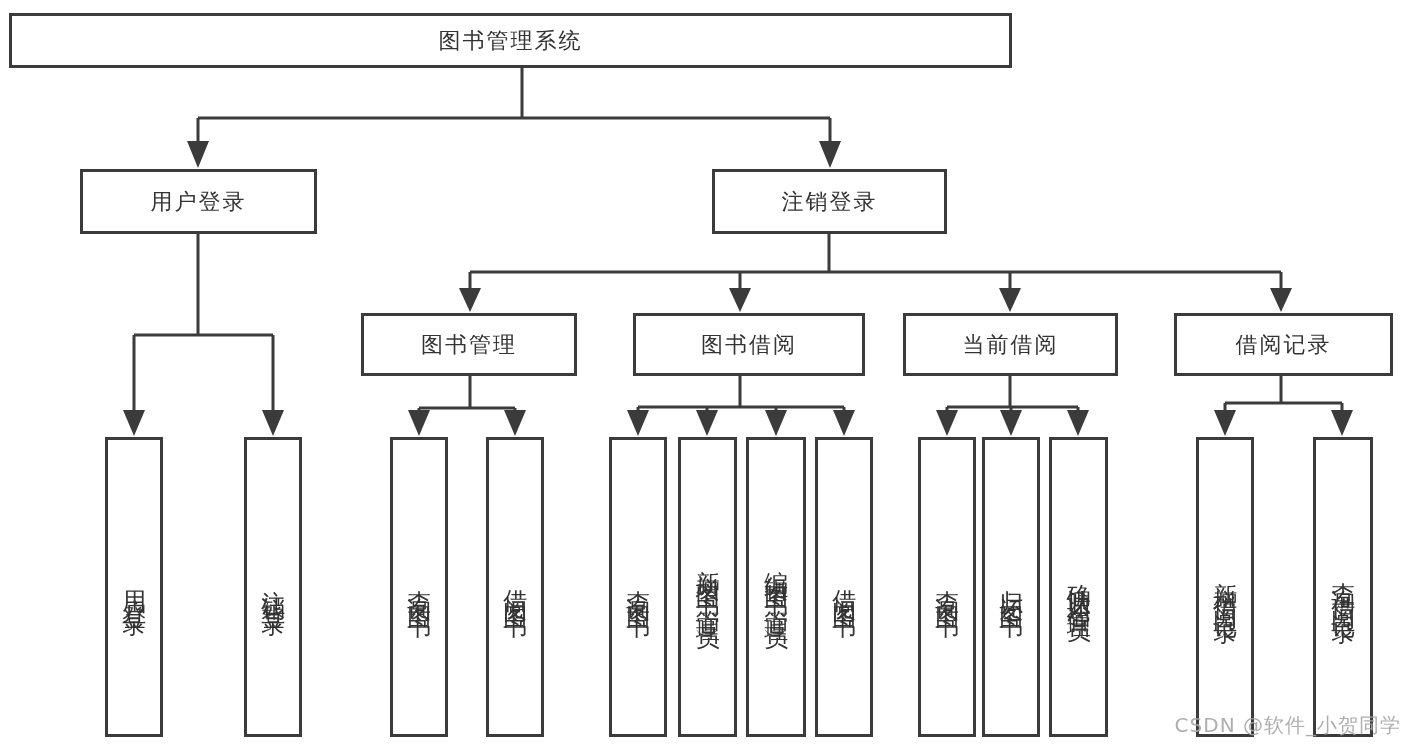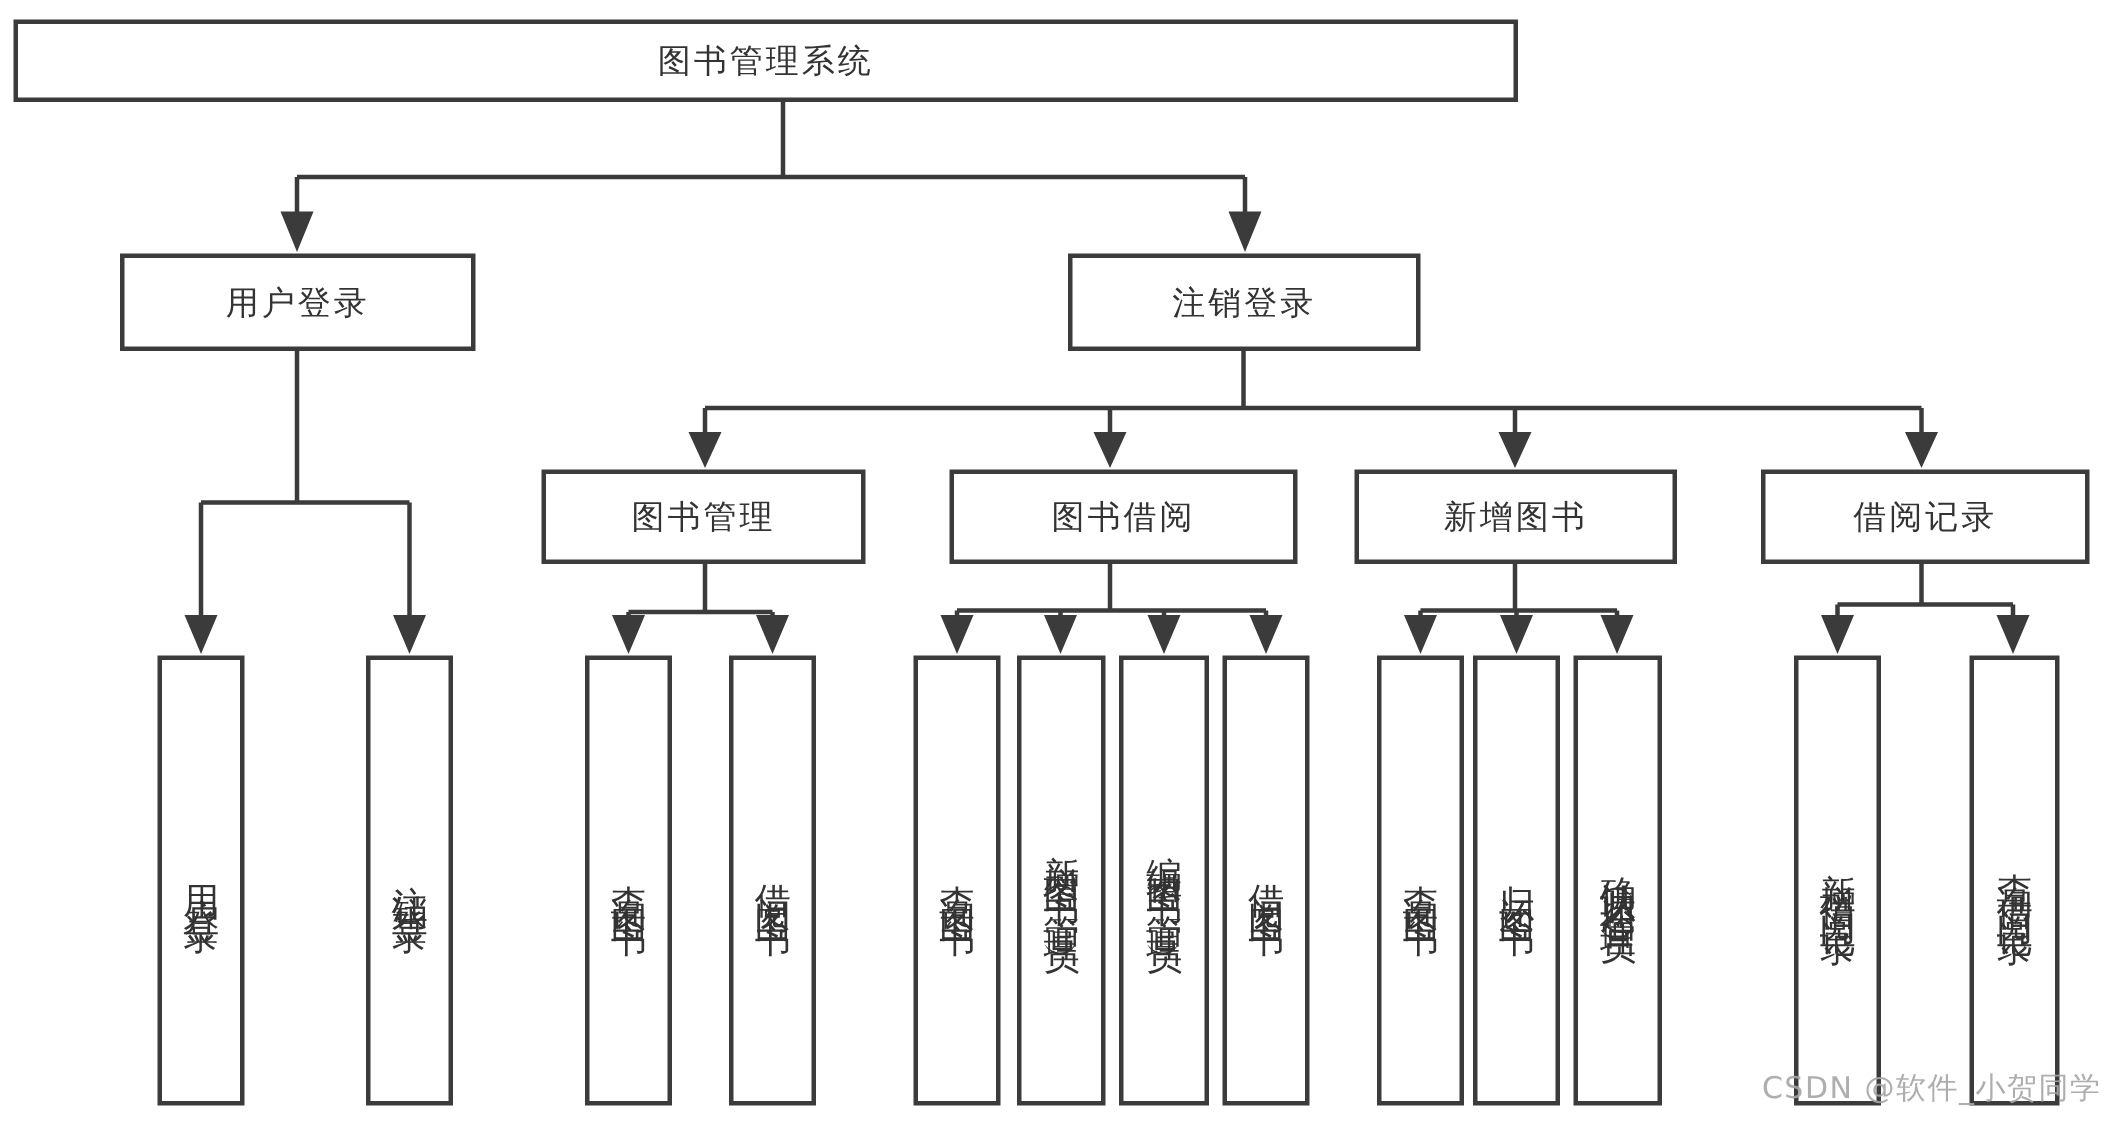--- a/index.html
+++ b/index.html
@@ -77,21 +77,21 @@
     <span>注销登录</span>
   </div>
 
   <div class="box h" style="left:361px;top:313px;width:216px;height:63px;">
     <span>图书管理</span>
   </div>
   <div class="box h" style="left:633px;top:313px;width:232px;height:63px;">
     <span>图书借阅</span>
   </div>
   <div class="box h" style="left:903px;top:313px;width:215px;height:63px;">
-    <span>新增图书</span>
+    <span>当前借阅</span>
   </div>
   <div class="box h" style="left:1174px;top:313px;width:219px;height:63px;">
     <span>借阅记录</span>
   </div>
 
   <div class="box v" style="left:105px;top:437px;width:58px;height:300px;">
     <span>用户登录</span>
   </div>
   <div class="box v" style="left:244px;top:437px;width:58px;height:300px;">
     <span>注销登录</span>

